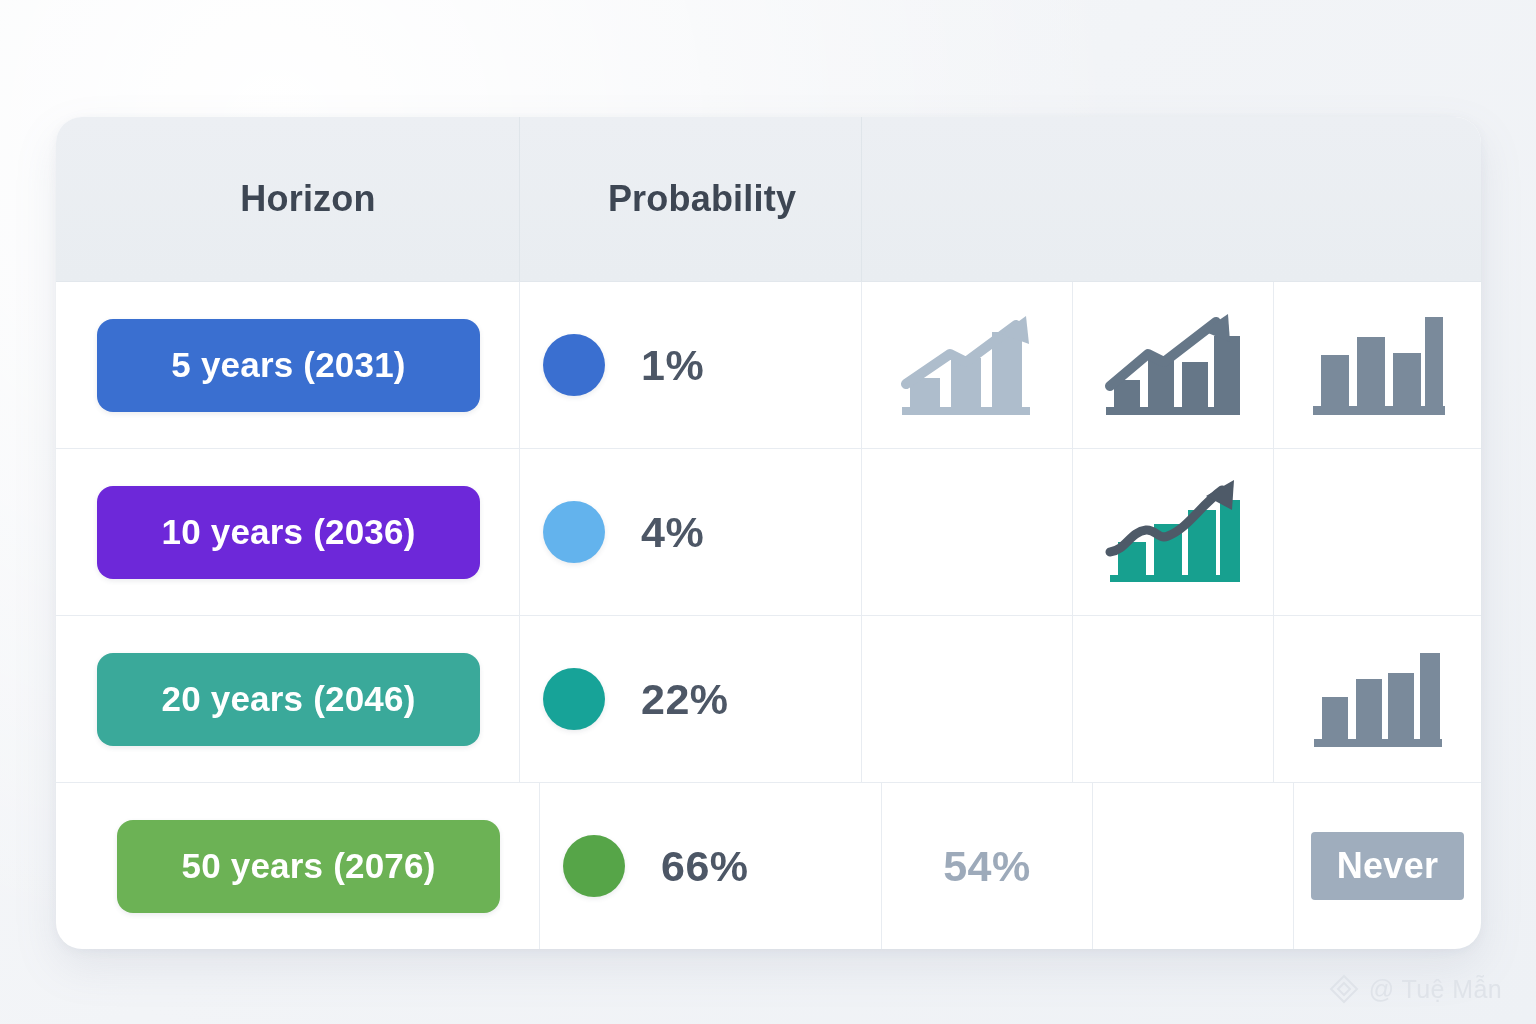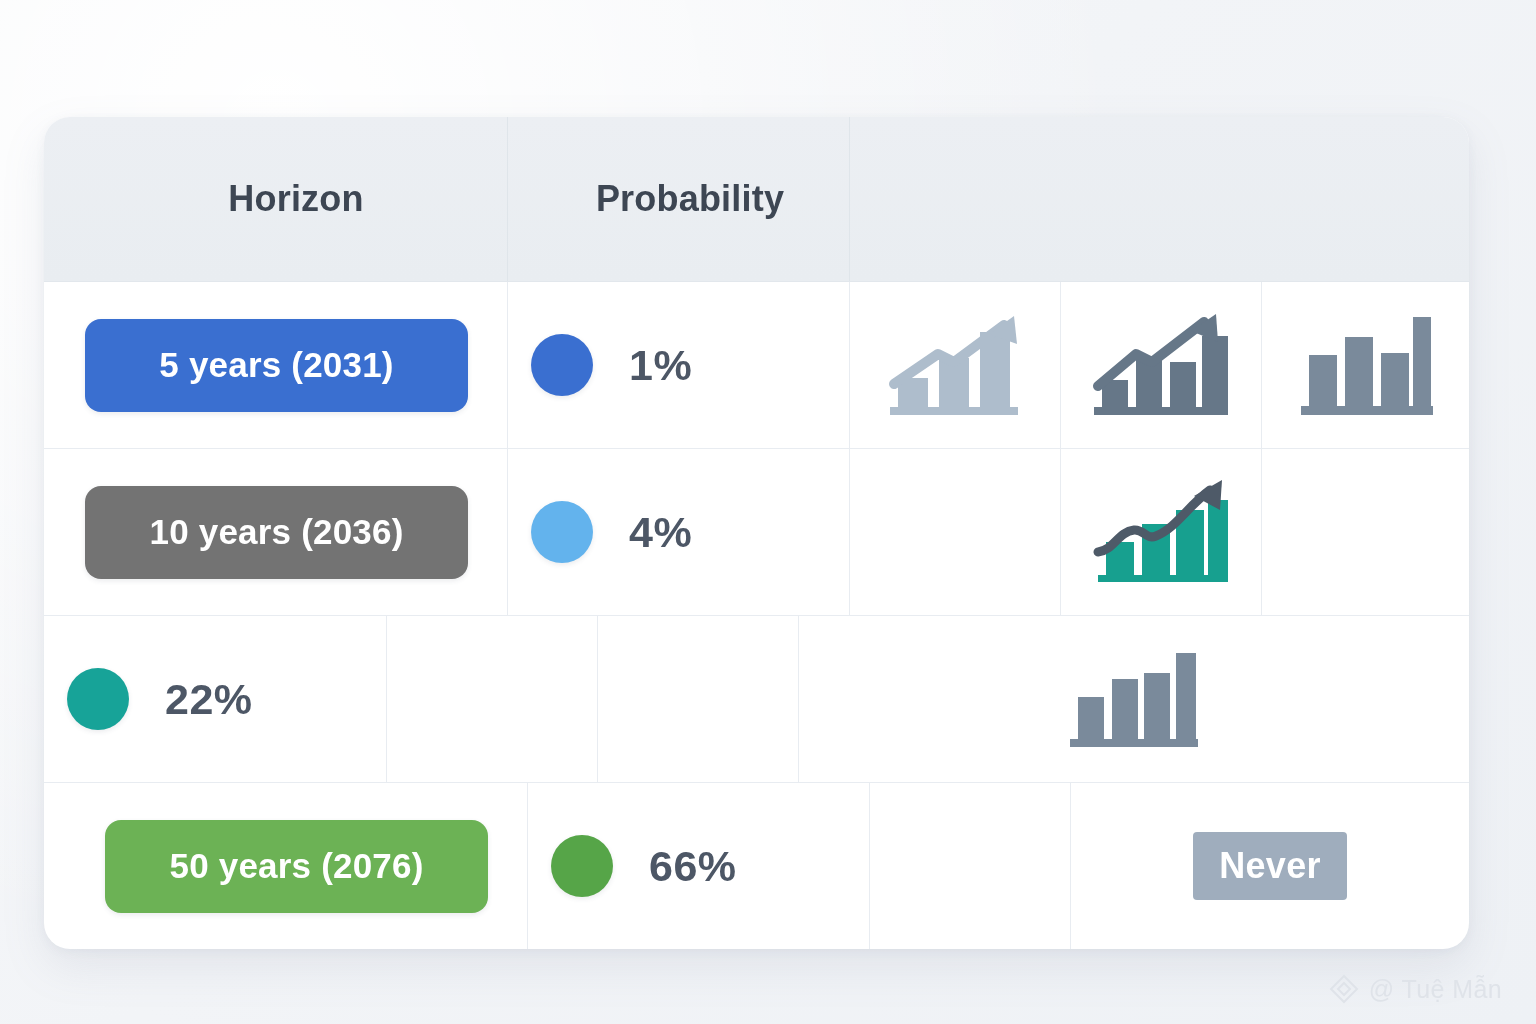--- a/index.html
+++ b/index.html
@@ -13,21 +13,21 @@
     background:
       radial-gradient(circle at 18% 12%, #ffffff 0%, rgba(255,255,255,0) 55%),
       linear-gradient(135deg, #f7f8fa 0%, #f2f4f7 45%, #eef1f5 100%);
     font-family: "Liberation Sans", sans-serif;
     position: relative;
   }
 
   
   .table-card {
     position: absolute;
-    left: 44px;
+    left: 56px;
     top: 117px;
     width: 1425px;
     height: 832px;
     background: #ffffff;
     border-radius: 26px;
     box-shadow:
       0 18px 44px rgba(120, 132, 152, 0.13),
       0 3px 10px rgba(120, 132, 152, 0.07);
     overflow: hidden;
     display: flex;
@@ -211,21 +211,21 @@
               <rect x="116" y="6" width="18" height="90"></rect>
               <rect x="4" y="95" width="132" height="9"></rect>
             </g>
           </svg>
         </span>
       </div>
     </div>
 
     <div class="t-row">
       <div class="cell c-horizon">
-        <span class="pill" style="background:#737373">10 years (2036)</span>
+        <span class="pill" style="background:#6d28d9">10 years (2036)</span>
       </div>
       <div class="cell c-prob">
         <div class="prob-wrap">
           <span class="dot" style="background:#63b3ed"></span>
           <span class="prob-val">4%</span>
         </div>
       </div>
       <div class="cell c-icon1"></div>
       <div class="cell c-icon2">
         <span>
@@ -239,20 +239,23 @@
             </g>
             <path d="M6 76 C22 74 26 56 42 54 C52 53 54 64 64 60 C84 52 96 30 118 14" stroke="#4e5a68" stroke-width="9" fill="none" stroke-linecap="round" stroke-linejoin="round"></path>
             <path d="M130 4 L128 34 L102 20 Z" fill="#4e5a68"></path>
           </svg>
         </span>
       </div>
       <div class="cell c-icon3"></div>
     </div>
 
     <div class="t-row">
+      <div class="cell c-horizon">
+        <span class="pill" style="background:#3aa99a">20 years (2046)</span>
+      </div>
       <div class="cell c-prob">
         <div class="prob-wrap">
           <span class="dot" style="background:#17a398"></span>
           <span class="prob-val">22%</span>
         </div>
       </div>
       <div class="cell c-icon1"></div>
       <div class="cell c-icon2"></div>
       <div class="cell c-icon3">
         <span>
@@ -271,20 +274,23 @@
 
     <div class="t-row">
       <div class="cell c-horizon">
         <span class="pill" style="background:#6cb255">50 years (2076)</span>
       </div>
       <div class="cell c-prob">
         <div class="prob-wrap">
           <span class="dot" style="background:#56a548"></span>
           <span class="prob-val">66%</span>
         </div>
+      </div>
+      <div class="cell c-icon1">
+        <span class="pct-muted">54%</span>
       </div>
       <div class="cell c-icon2"></div>
       <div class="cell c-icon3">
         <span class="never-pill">Never</span>
       </div>
     </div>
 
   </div>
 </div>
 

